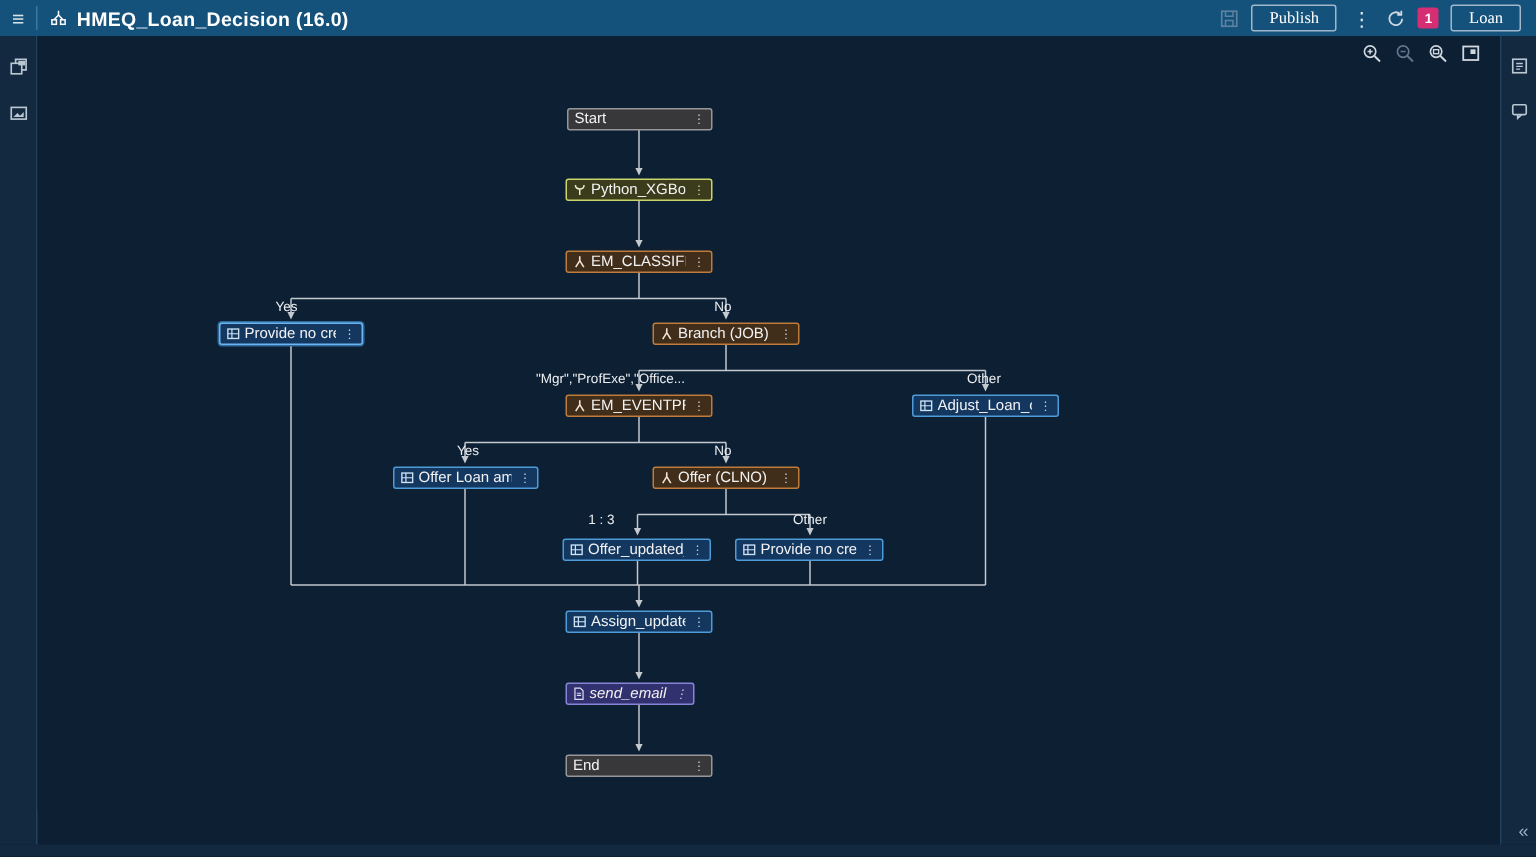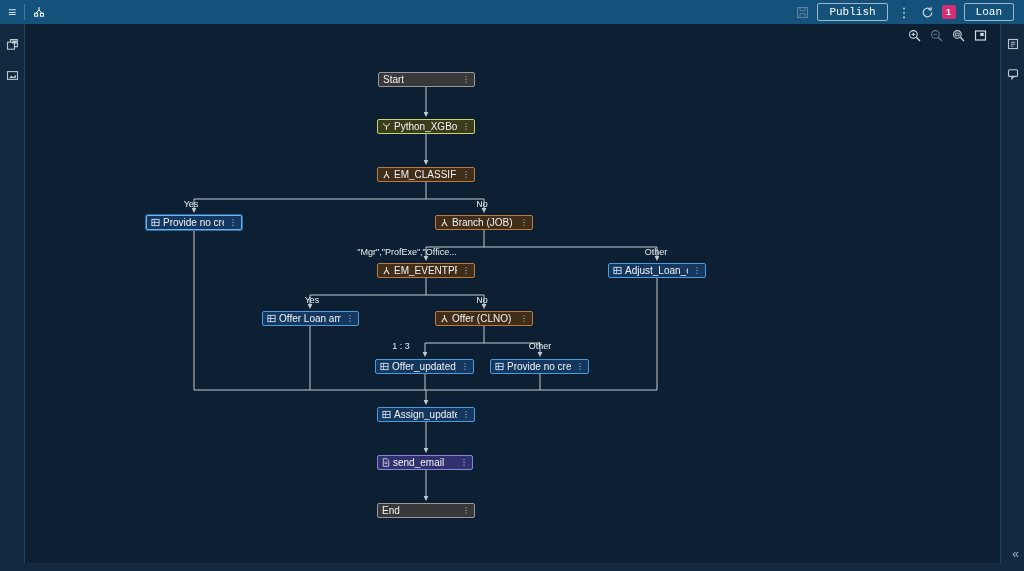--- a/index.html
+++ b/index.html
@@ -11,21 +11,21 @@
   .hdr { height:24px; background:#14527c; display:flex; align-items:center; justify-content:space-between; flex:0 0 24px; }
   .hdr-left { display:flex; align-items:center; height:100%; }
   .hamburger { color:#d7e2ea; font-size:14px; padding:0 8px; cursor:pointer; }
   .hdr-div { width:1px; height:16px; background:#3d78a0; margin-right:8px; }
   .title-icon { display:flex; margin-right:6px; }
   .app-title { color:#ffffff; font-size:13px; font-weight:bold; letter-spacing:.2px; }
   .hdr-right { display:flex; align-items:center; gap:8px; padding-right:10px; }
   .hdr-icon { display:flex; align-items:center; color:#cfd8e0; }
   .hdr-icon.dim { color:#5d83a0; }
   .hdr-btn { background:transparent; border:1px solid #9fb7c9; border-radius:2px; color:#ffffff;
-    font-size:11px; padding:2px 11px; font-family:Liberation Mono, monospace; cursor:pointer; }
+    font-size:11px; padding:2px 11px; font-family:Liberation Serif, serif; cursor:pointer; }
   .v-ellipsis { color:#e6edf2; font-size:13px; padding:0 2px; cursor:pointer; }
   .badge { min-width:14px; height:14px; background:#d62e72; color:#fff; font-size:9px; font-weight:bold;
     border-radius:2px; display:flex; align-items:center; justify-content:center; padding:0 3px; }
 
   
   .tabbar { height:23px; background:#14527c; display:flex; align-items:stretch; flex:0 0 23px; padding-left:3px; }
   .tab { color:#ffffff; font-size:11px; display:flex; align-items:center; padding:0 11px;
     border-top:2px solid transparent; cursor:pointer; }
   .tab.active { background:#0d1f33; border-top:2px solid #79b0ca; font-weight:bold; }
   .tab.disabled { color:#3f6d8d; cursor:default; }
@@ -72,20 +72,21 @@
     <div class="hdr-left">
       <span class="hamburger">≡</span>
       <span class="hdr-div"></span>
       <span class="title-icon">
         <svg width="12" height="12" viewBox="0 0 12 12">
             <path d="M6 1.2v2.8M6 4L3.2 7M6 4l2.8 3" stroke="#ffffff" stroke-width="1" fill="none"></path>
             <rect x="1.6" y="7.2" width="3" height="3" fill="none" stroke="#ffffff" stroke-width="1"></rect>
             <rect x="7.4" y="7.2" width="3" height="3" fill="none" stroke="#ffffff" stroke-width="1"></rect>
           </svg>
       </span>
+      <span class="app-title">HMEQ_Loan_Decision (16.0)</span>
     </div>
     <div class="hdr-right">
       <span class="hdr-icon dim">
         <svg width="13" height="13" viewBox="0 0 13 13">
             <rect x="1.5" y="1.5" width="10" height="10" fill="none" stroke="currentColor" stroke-width="1.1"></rect>
             <path d="M4 1.5v3.3h5V1.5M4 11.5V7.6h5v3.9" fill="none" stroke="currentColor" stroke-width="1"></path>
           </svg>
       </span>
       <button class="hdr-btn">Publish</button>
       <span class="v-ellipsis">⋮</span>
@@ -286,21 +287,21 @@
           <div class="node ruleset" style="left: 352px; top: 383px; width: 98px;">
             <span class="nicon">
               <svg width="9" height="9" viewBox="0 0 10 10">
                 <rect x="1" y="1.5" width="8" height="7" fill="none" stroke="#cfe3f5" stroke-width="1"></rect>
                 <path d="M4 1.5v7M1 5h8" stroke="#cfe3f5" stroke-width=".9"></path>
               </svg>
             </span>
             <span class="nlabel">Assign_updated_loan_a...</span>
             <span class="nmenu">⋮</span>
           </div>
-          <div class="node code" style="left: 352px; top: 431px; width: 96px;">
+          <div class="node code" style="left: 352px; top: 431px; width: 86px; font-style: italic;">
             <span class="nicon">
               <svg width="8" height="9" viewBox="0 0 8 10">
                 <path d="M1 .8h4l2 2v6.4H1z" fill="none" stroke="#dcdcf4" stroke-width=".9"></path>
                 <path d="M2.4 4.6h3.2M2.4 6.2h3.2" stroke="#dcdcf4" stroke-width=".8"></path>
               </svg>
             </span>
             <span class="nlabel">send_email</span>
             <span class="nmenu">⋮</span>
           </div>
           <div class="node terminal" style="left: 352px; top: 479px; width: 98px; justify-content: space-between;">

